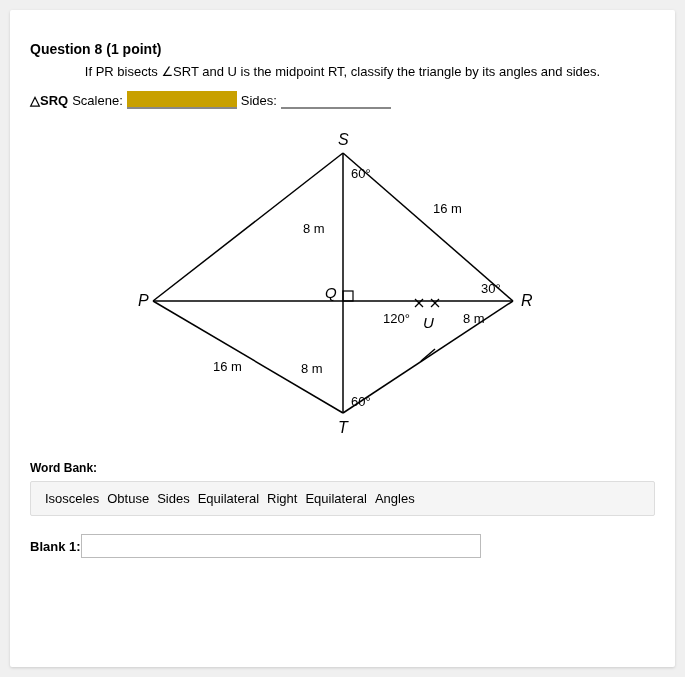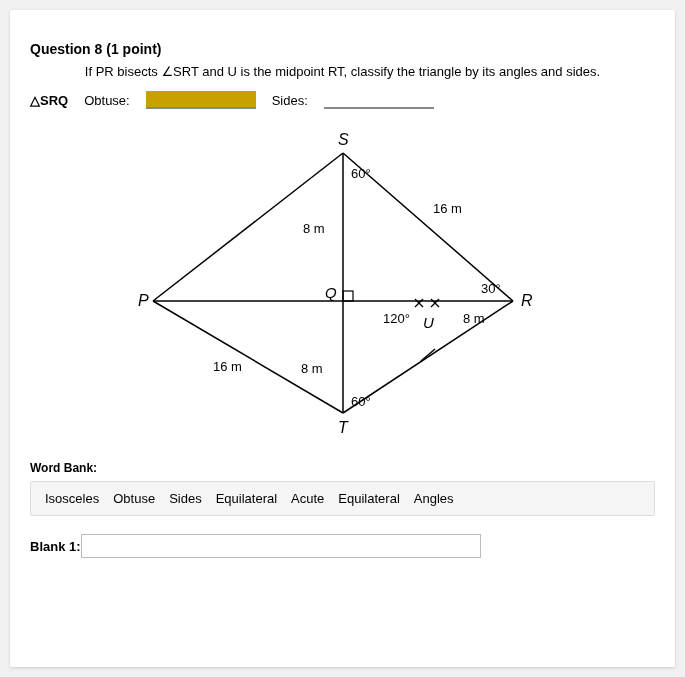--- a/index.html
+++ b/index.html
@@ -27,21 +27,21 @@
     }
     .question-text {
       font-size: 13px;
       margin-bottom: 10px;
       line-height: 1.4;
       text-align: center;
     }
     .answer-row {
       display: flex;
       align-items: center;
-      gap: 16px;
+      gap: 4px;
       margin-bottom: 14px;
       font-size: 13px;
     }
     .answer-label {
       font-weight: bold;
       font-size: 13px;
     }
     .answer-blank {
       display: inline-block;
       background: #c8a000;
@@ -64,21 +64,20 @@
       margin-bottom: 18px;
     }
     .word-bank-label {
       font-size: 12px;
       font-weight: bold;
       margin-bottom: 6px;
     }
     .word-bank-items {
       display: flex;
       flex-wrap: wrap;
-      gap: 6px;
       background: #f5f5f5;
       border: 1px solid #ddd;
       padding: 8px 10px;
       border-radius: 2px;
     }
     .word-bank-item {
       font-size: 13px;
       cursor: pointer;
       padding: 1px 4px;
     }
@@ -106,21 +105,21 @@
 
   <div class="question-header">
     <span>Question 8</span>
     <span>(1 point)</span>
   </div>
 
   <div class="question-text">If PR bisects ∠SRT and U is the midpoint RT, classify the triangle by its angles and sides.</div>
 
   <div class="answer-row">
     <span class="answer-label">△SRQ</span>
-    <span>Obtuse:</span>
+    <span>Scalene:</span>
     <span class="answer-blank"></span>
     <span>Sides:</span>
     <span class="sides-blank"></span>
   </div>
 
   <div class="diagram-area">
     <svg width="420" height="320" viewBox="0 0 420 320">
 
       <line x1="20" y1="178" x2="210" y2="30" stroke="black" stroke-width="1.5"></line>
 
@@ -175,21 +174,21 @@
     </svg>
   </div>
 
   <div class="word-bank-section">
     <div class="word-bank-label">Word Bank:</div>
     <div class="word-bank-items">
       <span class="word-bank-item">Isosceles</span>
       <span class="word-bank-item">Obtuse</span>
       <span class="word-bank-item">Sides</span>
       <span class="word-bank-item">Equilateral</span>
-      <span class="word-bank-item">Acute</span>
+      <span class="word-bank-item">Right</span>
       <span class="word-bank-item">Equilateral</span>
       <span class="word-bank-item">Angles</span>
     </div>
   </div>
 
   <div class="blank-section">
     <span class="blank-label">Blank 1:</span>
     <input class="blank-input" type="text" placeholder="" style="">
   </div>
 

